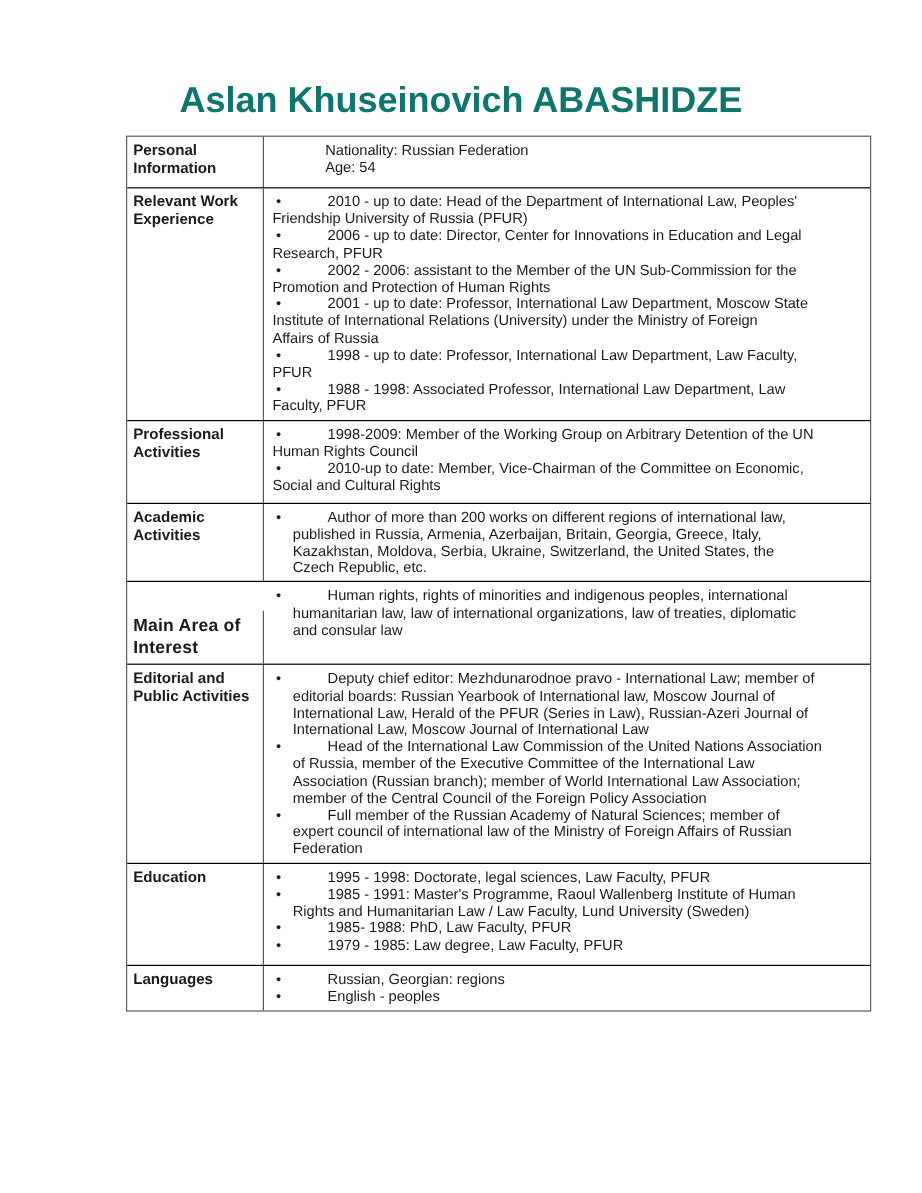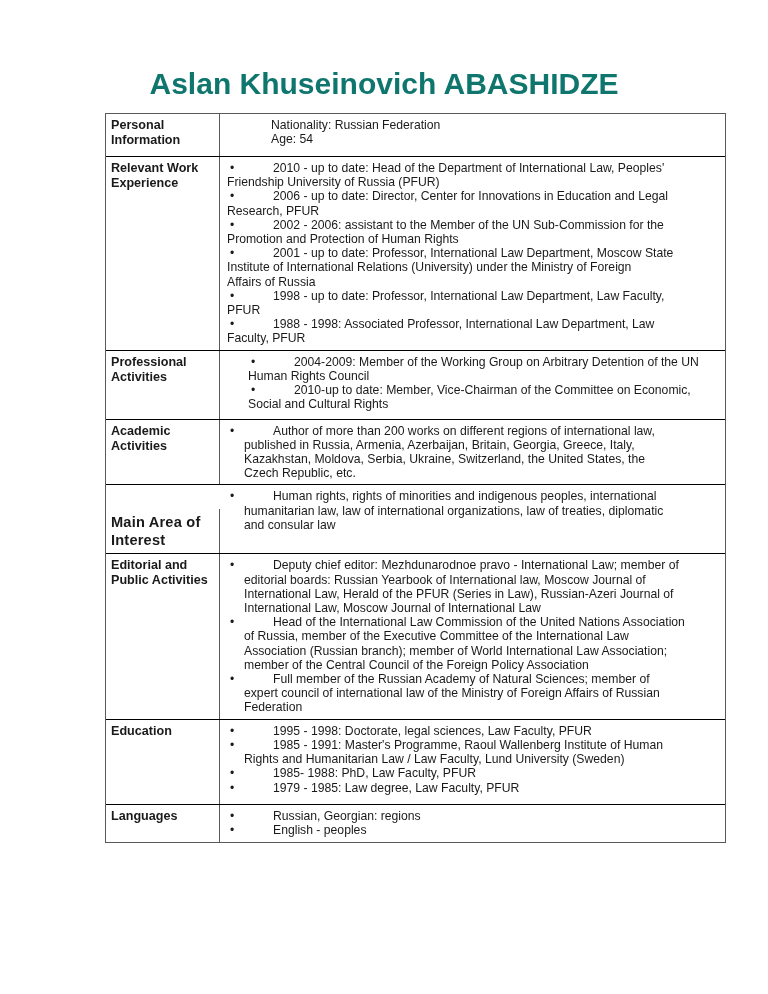--- a/index.html
+++ b/index.html
@@ -62,21 +62,21 @@
   .item .spacer { display: inline-block; width: 46px; }
   .row.hang-lg .item { padding-left: 17px; }
   .row.hang-lg .item .spacer { width: 29px; }
   .item .txt { white-space: pre; text-align: right; }
 
   .item.plain { padding-left: 44px; }
 
   
   .r0 { min-height: 42px; }
   .r1 { min-height: 193px; }
-  .r2 { min-height: 69px; gap: 21px; }
+  .r2 { min-height: 69px; }
   .r3 { min-height: 65px; }
   .r4 { min-height: 54px; }
   .r5 { min-height: 164px; }
   .r6 { min-height: 85px; }
   .r7 { min-height: 38px; }
 </style>
 </head>
 <body>
 
 <div class="page">
@@ -126,21 +126,21 @@
 Faculty, PFUR</span>
         </div>
       </div>
     </div>
 
     <div class="row r2 hang-sm">
       <div class="hcell">Professional
 Activities</div>
       <div class="ccell">
         <div class="item">
-          <span class="bullet">•</span><span class="spacer"></span><span class="txt">2004-2009: Member of the Working Group on Arbitrary Detention of the UN
+          <span class="bullet">•</span><span class="spacer"></span><span class="txt">1998-2009: Member of the Working Group on Arbitrary Detention of the UN
 Human Rights Council</span>
         </div>
         <div class="item">
           <span class="bullet">•</span><span class="spacer"></span><span class="txt">2010-up to date: Member, Vice-Chairman of the Committee on Economic,
 Social and Cultural Rights</span>
         </div>
       </div>
     </div>
 
     <div class="row r3 hang-lg">

